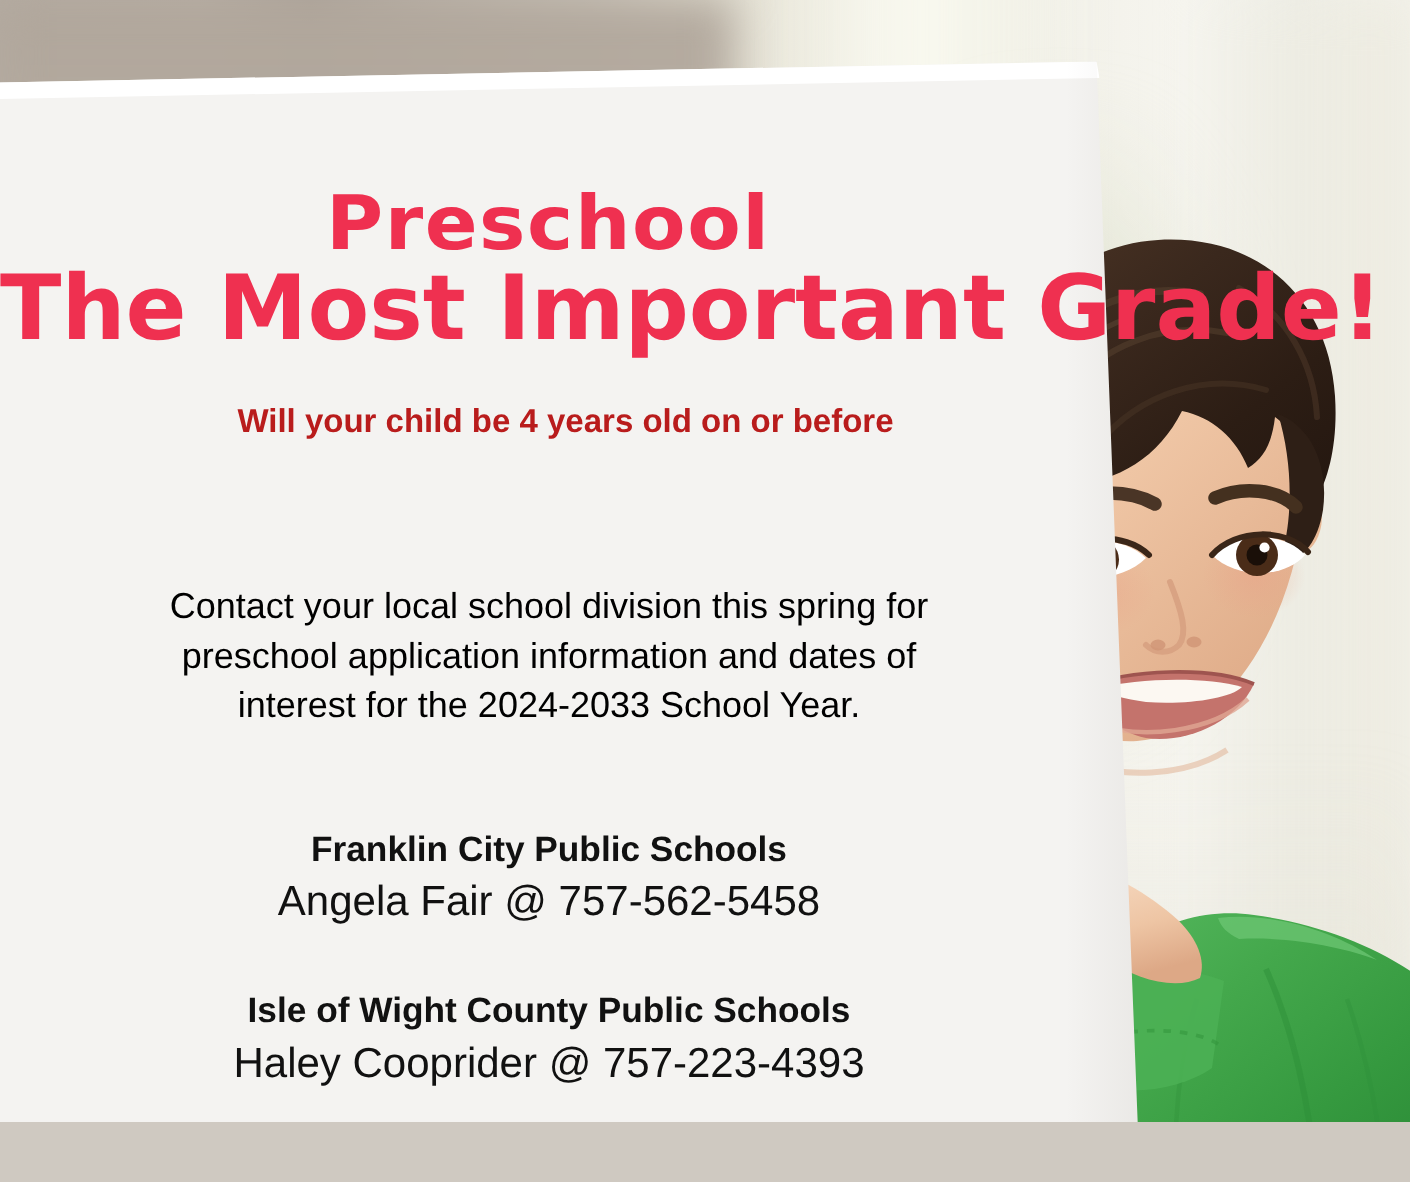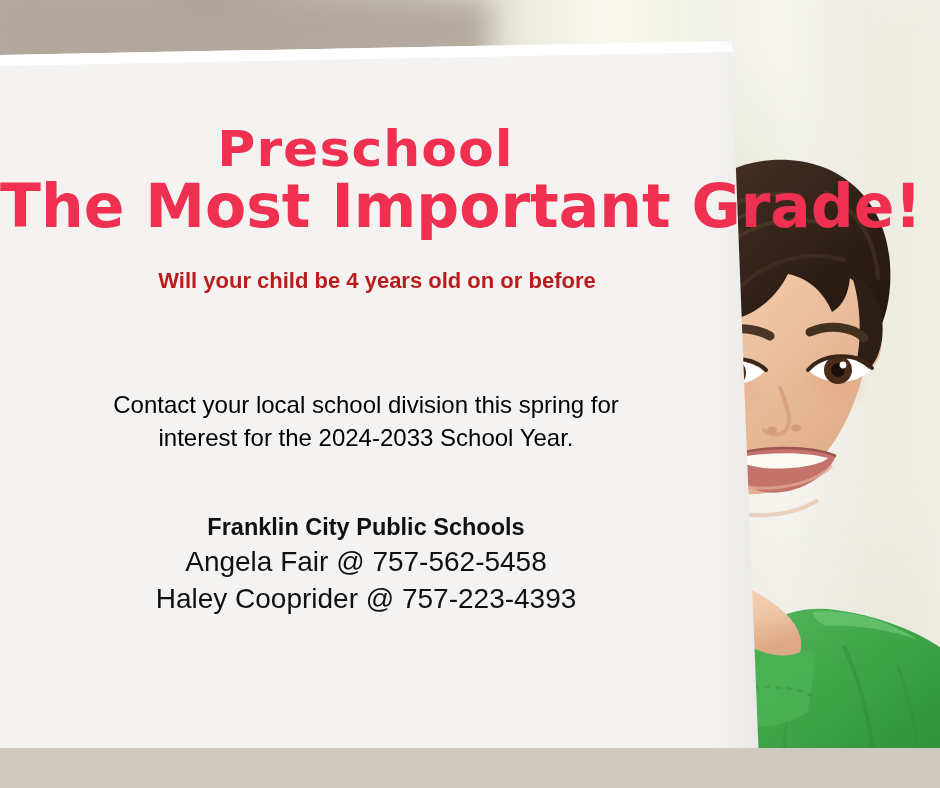--- a/index.html
+++ b/index.html
@@ -121,21 +121,21 @@
     font-family:"Liberation Sans", sans-serif;
     margin-top:20px;
   }
 
   #contacts{
     position:absolute;left:46px;top:512px;width:640px;
     color:#111111;
     font-size:23px;line-height:1.33;
     font-family:"Liberation Sans", sans-serif;
   }
-  .division{font-weight:bold;font-size:23.5px;}
+  .division{font-weight:bold;font-size:23.5px;margin-top:39px;}
   .contact{font-weight:normal;font-size:28px;}
 
   .line{display:block;}
 </style>
 </head>
 <body>
 
 <div id="poster">
 
   <div class="bg-layer bg-base"></div>
@@ -269,29 +269,31 @@
 
     <div class="headline" id="headline-1">Preschool</div>
     <div class="headline" id="headline-2">The Most Important Grade!</div>
 
     <div id="subhead">
       <span class="line">Will your child be 4 years old on or before</span>
     </div>
 
     <div id="body-copy">
       <span class="line">Contact your local school division this spring for</span>
+      <span class="line">preschool application information and dates of</span>
       <span class="line">interest for the 2024-2033 School Year.</span>
     </div>
 
     <div id="contacts">
       <div>
         <span class="line division">Franklin City Public Schools</span>
         <span class="line contact">Angela Fair @ 757-562-5458</span>
       </div>
       <div>
+        <span class="line division">Isle of Wight County Public Schools</span>
         <span class="line contact">Haley Cooprider @ 757-223-4393</span>
       </div>
       <div>
       </div>
     </div>
 
   </div>
 </div>
 
 </body></html>

